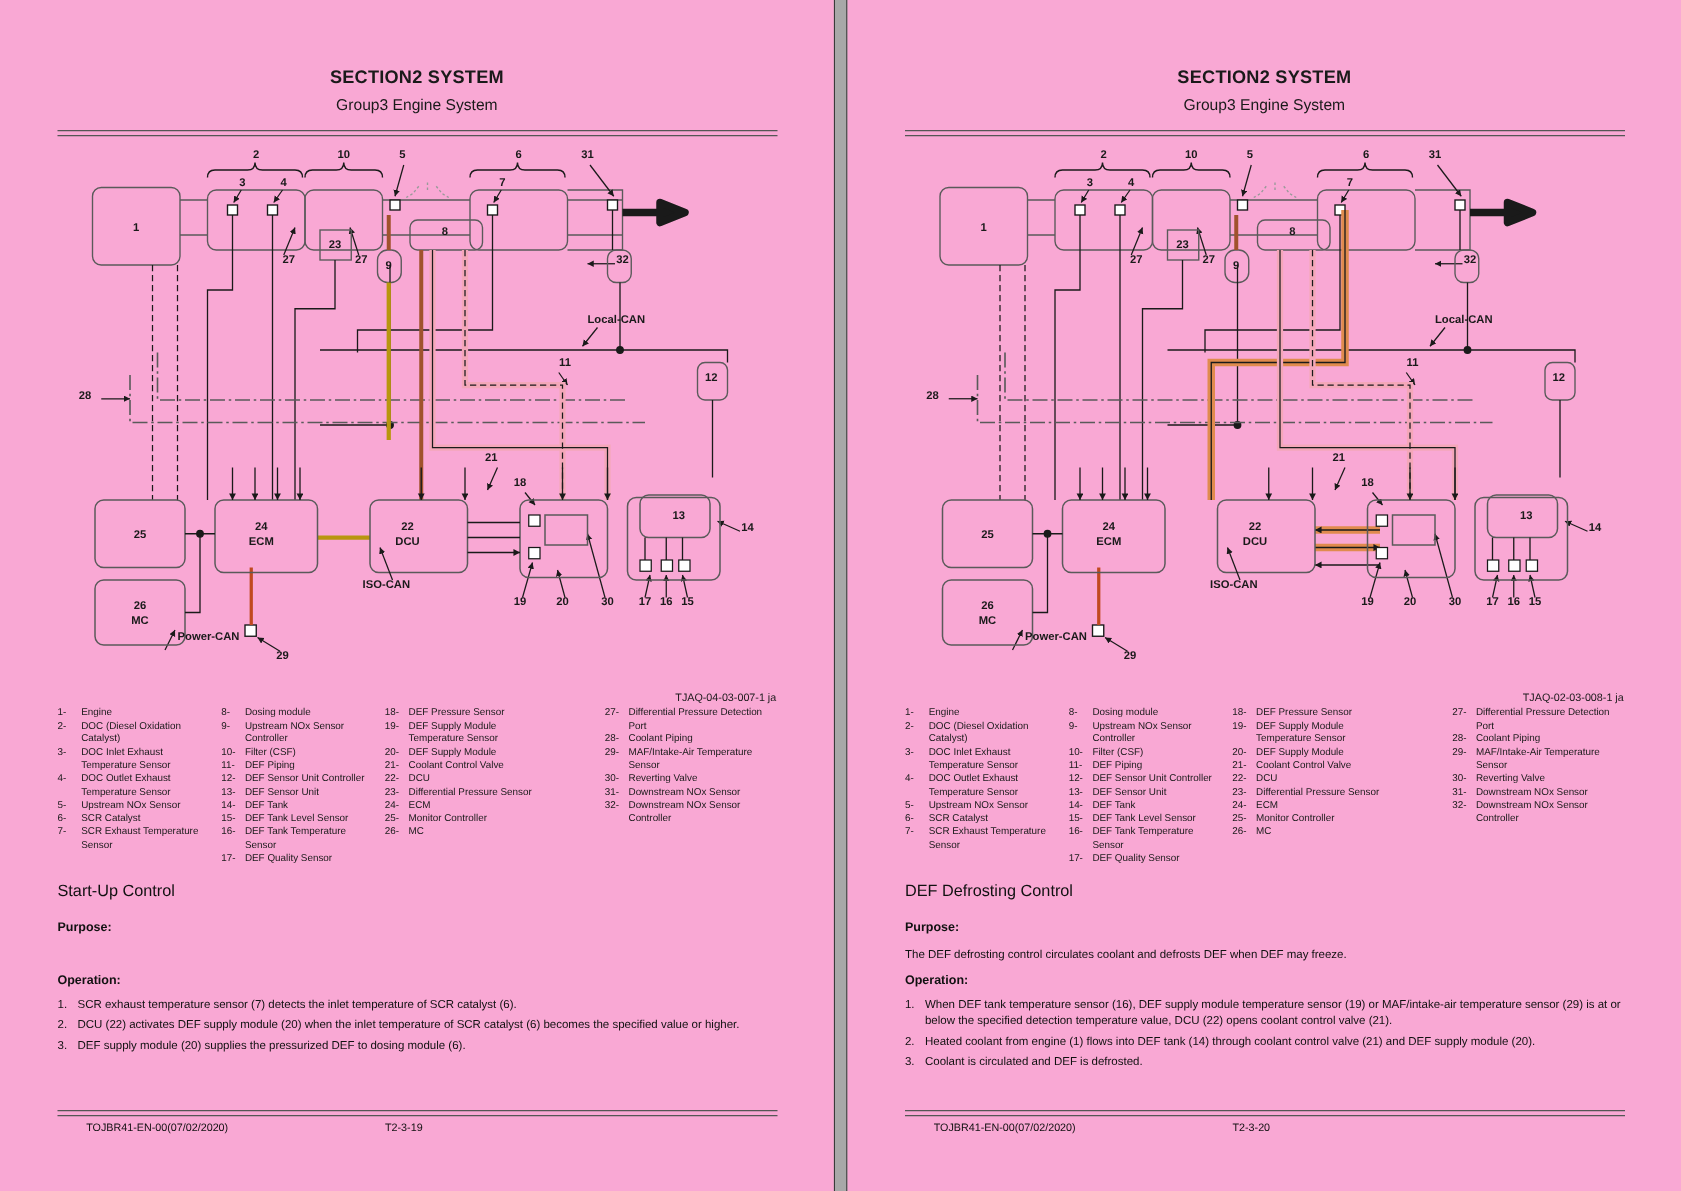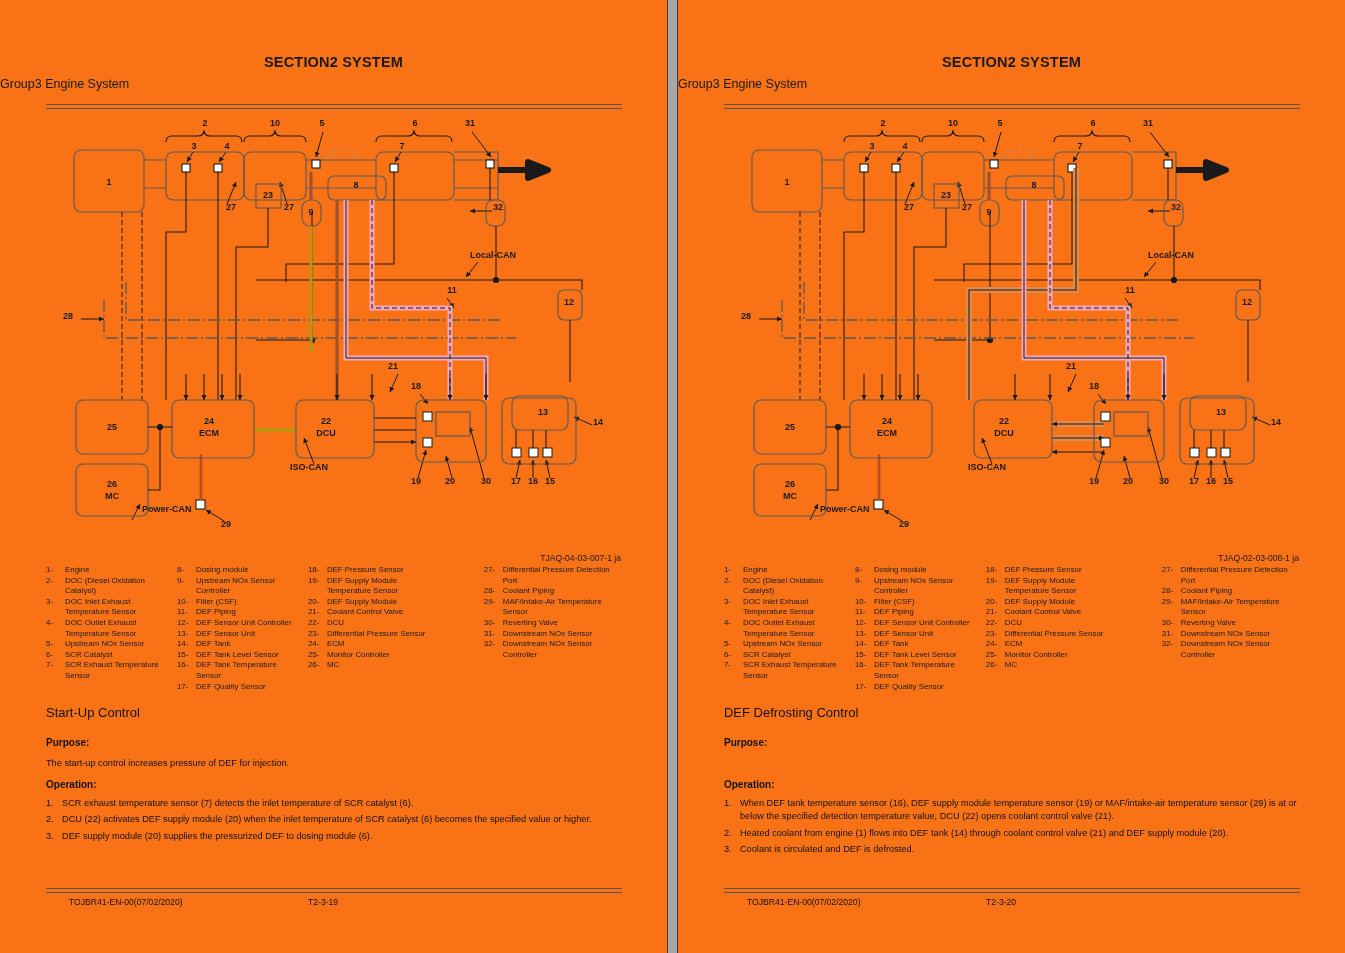--- a/index.html
+++ b/index.html
@@ -6,33 +6,33 @@
   body{
     width:1345px;height:953px;
     background:#8c8c8c;
     font-family:"Liberation Sans", sans-serif;
     overflow:hidden;
   }
   .spread{display:flex;width:1345px;height:953px;background:#a8a8a8;}
   .page{
     position:relative;
     width:668px;height:953px;
-    background:#f97316;
+    background:#f9a8d4;
     box-sizing:border-box;
   }
   .gutter{width:9px;background:#a8a8a8;border-left:1px solid #3a3a3a;border-right:1px solid #3a3a3a;}
 
   .hdr-title{
     position:absolute;top:54px;left:0;width:100%;
     text-align:center;font-size:14.5px;font-weight:bold;color:#1a1a1a;
     letter-spacing:.2px;
   }
   .hdr-sub{
     position:absolute;top:77px;left:0;width:100%;
-    font-size:12.5px;color:#1a1a1a;
+    text-align:center;font-size:12.5px;color:#1a1a1a;
   }
   .rule{
     position:absolute;left:46px;width:576px;height:3px;
     border-top:1px solid #555;border-bottom:1px solid #555;
   }
   .rule-top{top:104px;}
   .rule-bot{top:888px;}
 
   .figure{position:absolute;top:112px;left:46px;width:576px;height:440px;}
   .figref{
@@ -414,21 +414,20 @@
           </div>
         <div class="legrow">
             <span class="legnum">32-</span>
             <span class="legtxt">Downstream NOx Sensor Controller</span>
           </div>
       </div>
     </div>
 
     <div class="sect-title" style="top:705px">Start-Up Control</div>
     <div class="body-h" style="top:737px">Purpose:</div>
-    <div class="body-p" style="top:757px">The start-up control increases pressure of DEF for injection.</div>
     <div class="body-h" style="top:779px">Operation:</div>
     <div class="olist" style="top:797px">
       <div class="oitem">
           <span class="onum">1.</span>
           <span class="otxt">SCR exhaust temperature sensor (7) detects the inlet temperature of SCR catalyst (6).</span>
         </div>
       <div class="oitem">
           <span class="onum">2.</span>
           <span class="otxt">DCU (22) activates DEF supply module (20) when the inlet temperature of SCR catalyst (6) becomes the specified value or higher.</span>
         </div>
@@ -788,20 +787,21 @@
           </div>
         <div class="legrow">
             <span class="legnum">32-</span>
             <span class="legtxt">Downstream NOx Sensor Controller</span>
           </div>
       </div>
     </div>
 
     <div class="sect-title" style="top:705px">DEF Defrosting Control</div>
     <div class="body-h" style="top:737px">Purpose:</div>
+    <div class="body-p" style="top:757px">The DEF defrosting control circulates coolant and defrosts DEF when DEF may freeze.</div>
     <div class="body-h" style="top:779px">Operation:</div>
     <div class="olist" style="top:797px">
       <div class="oitem">
           <span class="onum">1.</span>
           <span class="otxt">When DEF tank temperature sensor (16), DEF supply module temperature sensor (19) or MAF/intake-air temperature sensor (29) is at or below the specified detection temperature value, DCU (22) opens coolant control valve (21).</span>
         </div>
       <div class="oitem">
           <span class="onum">2.</span>
           <span class="otxt">Heated coolant from engine (1) flows into DEF tank (14) through coolant control valve (21) and DEF supply module (20).</span>
         </div>

